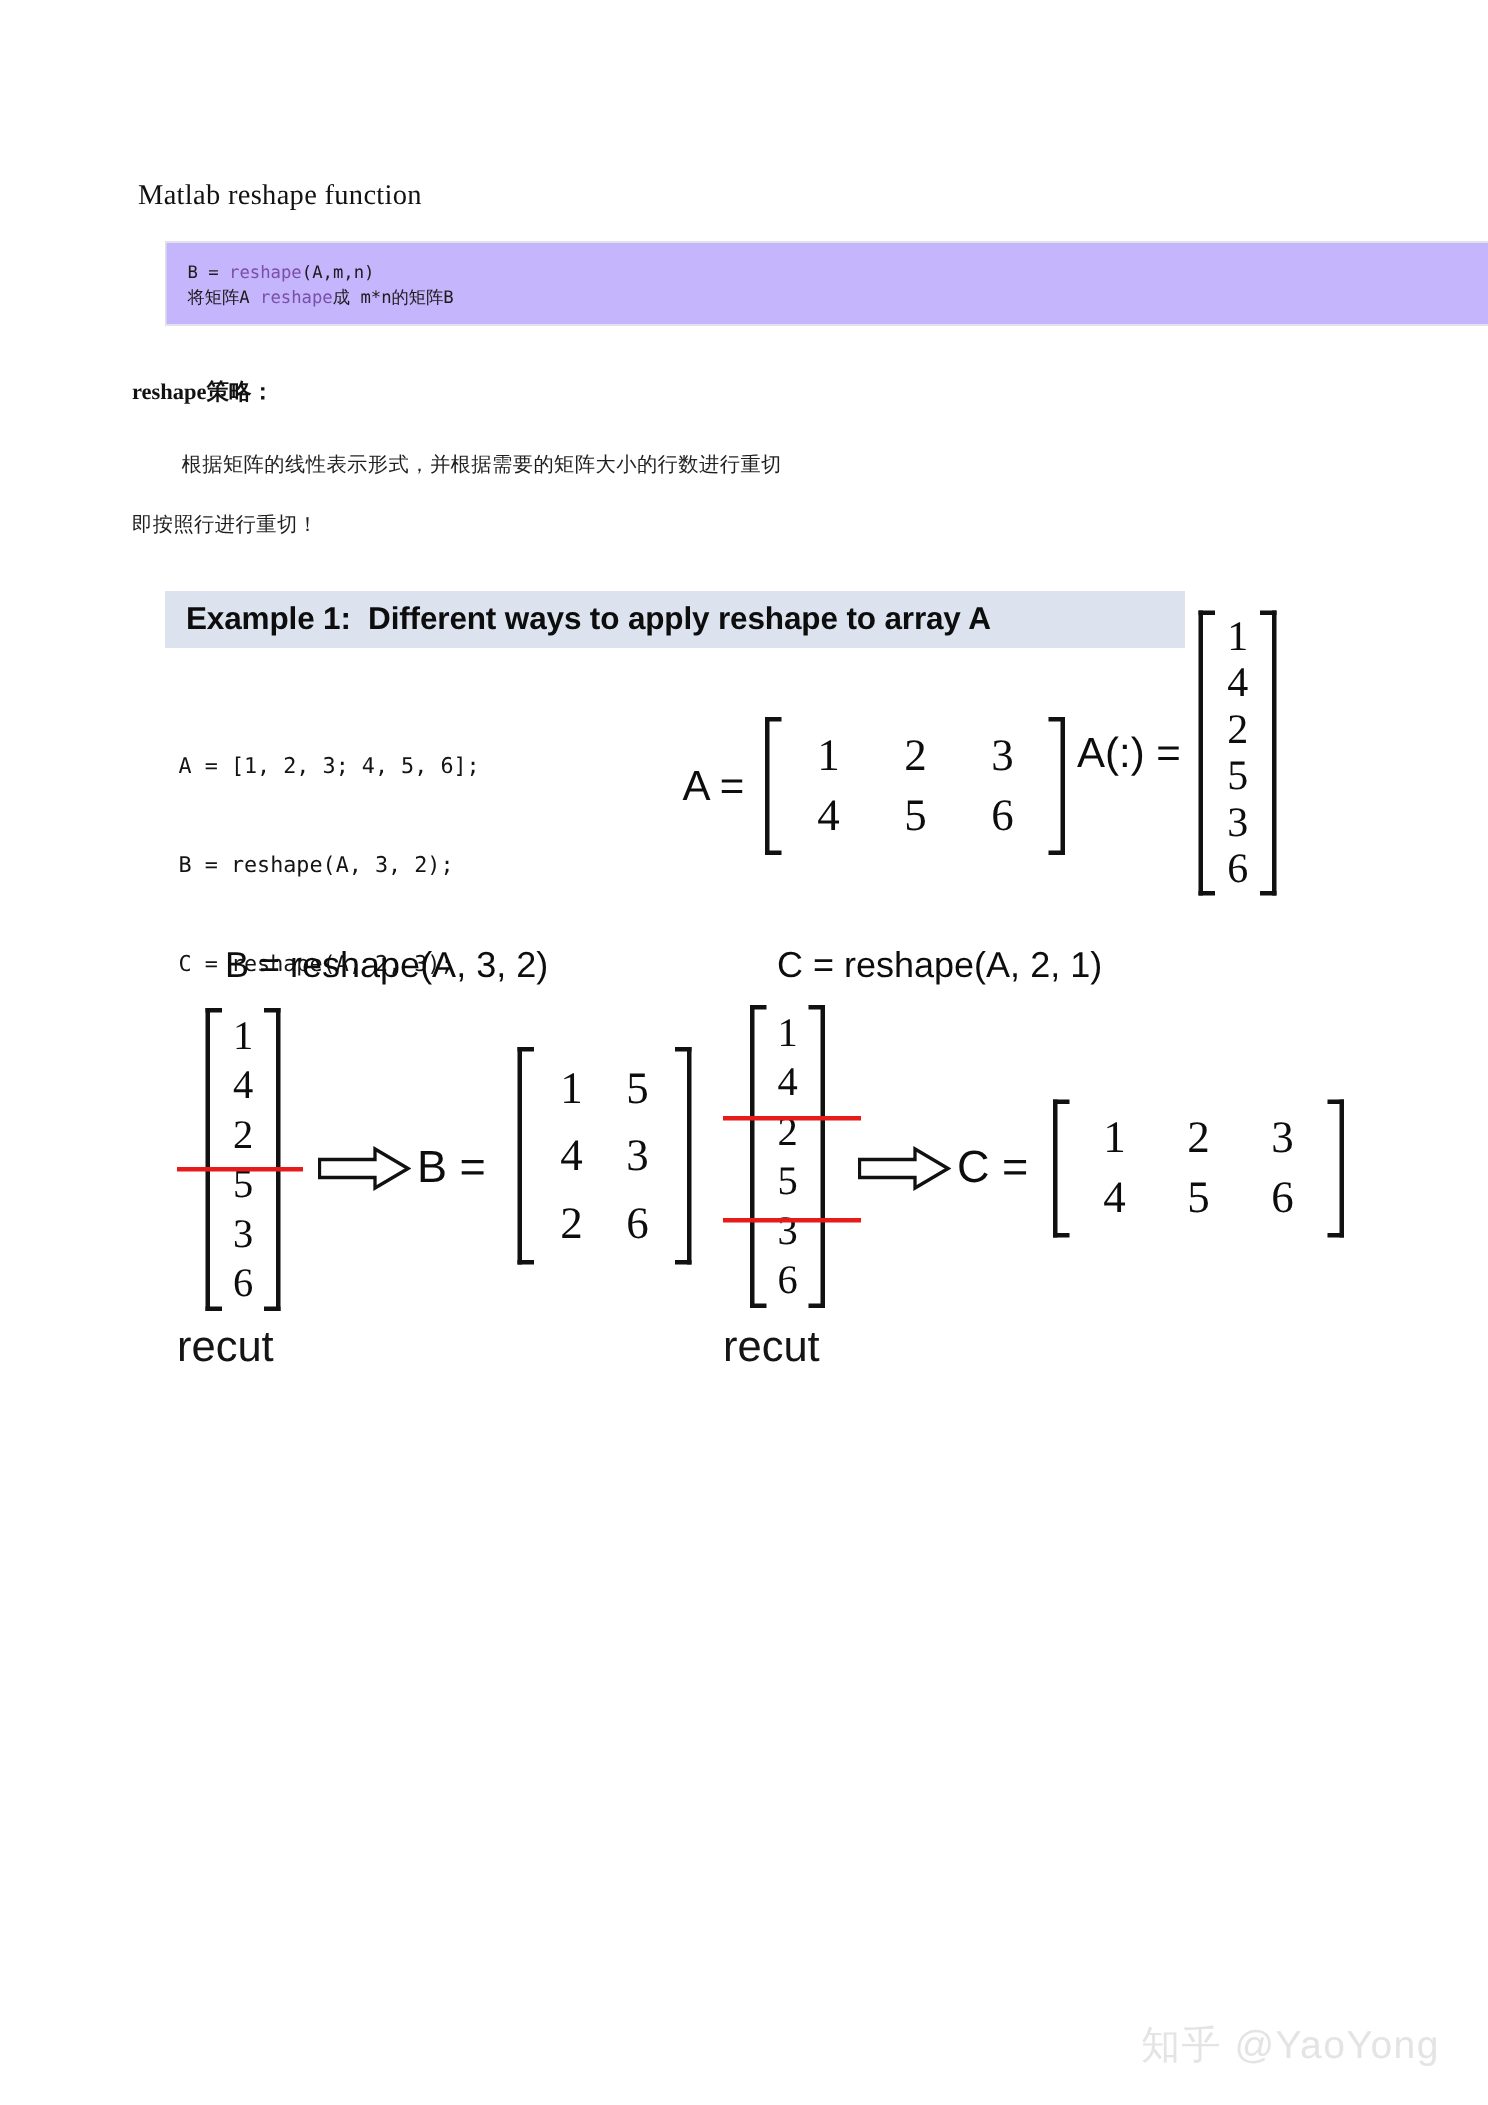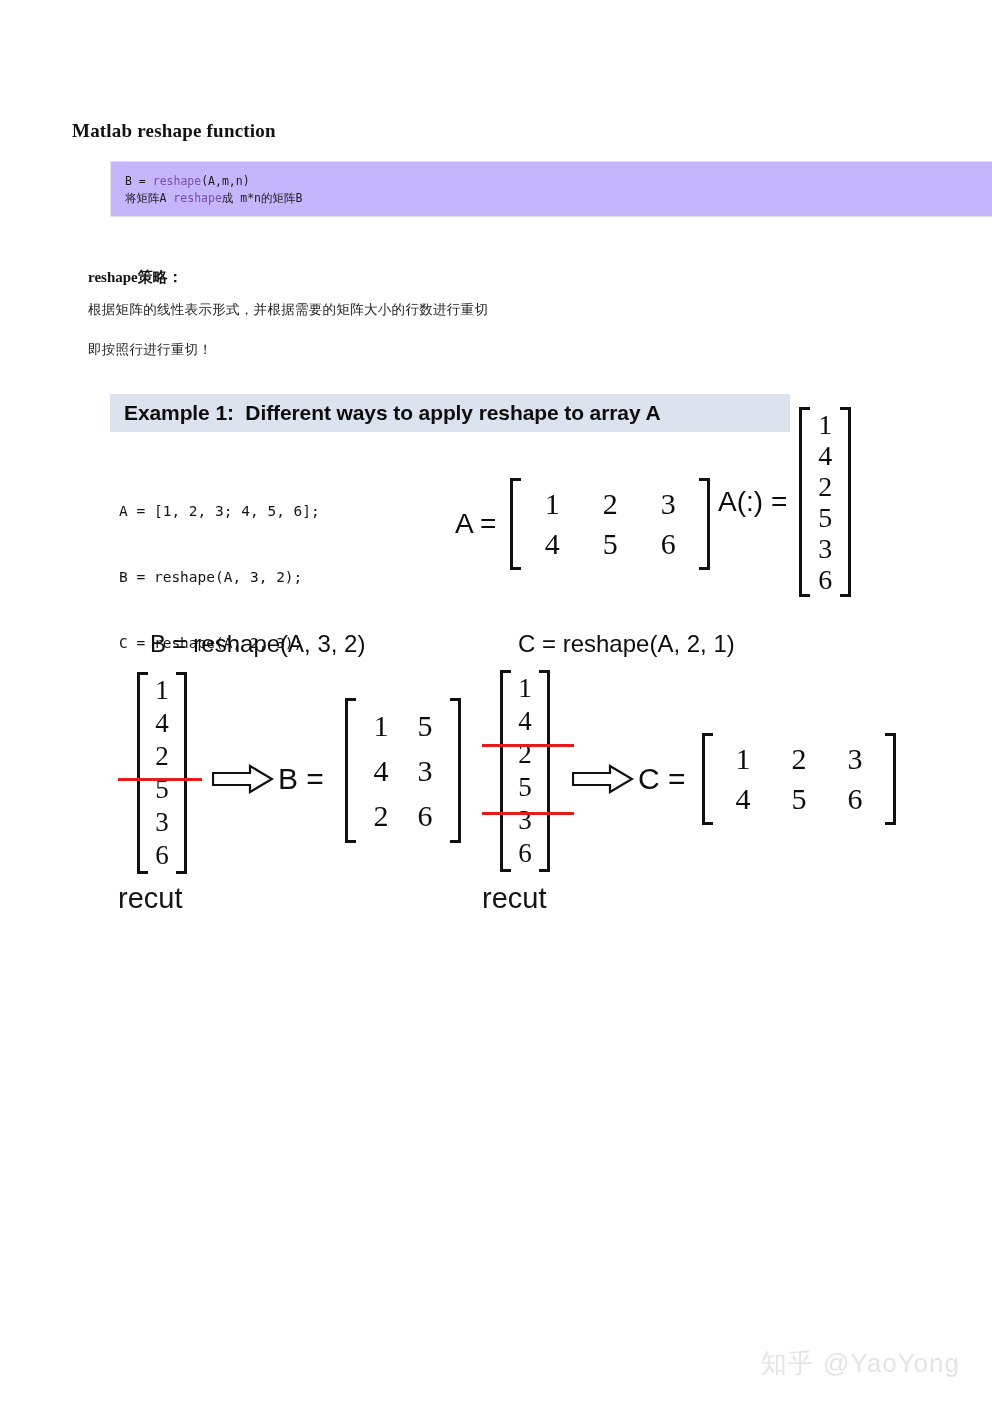--- a/index.html
+++ b/index.html
@@ -12,24 +12,24 @@
     height: 1403px;
     position: relative;
     font-family: "Liberation Sans", "DejaVu Sans", sans-serif;
     color: #1a1a1a;
     overflow: hidden;
   }
 
   
   .page-title {
     position: absolute;
-    left: 72px;
+    left: 92px;
     top: 120px;
     font-family: "Liberation Serif", "DejaVu Serif", serif;
-    font-weight: bold;
+    font-weight: normal;
     font-size: 19px;
     color: #121212;
     letter-spacing: .2px;
   }
 
   
   .codeblock {
     position: absolute;
     left: 110px;
     top: 161px;
@@ -51,30 +51,29 @@
 
   
   .sect-head {
     position: absolute;
     left: 88px;
     top: 252px;
     font-family: "Liberation Serif", "DejaVu Serif", serif;
     font-weight: bold;
     font-size: 15px;
     color: #121212;
-    margin-top: 16px;
   }
   .para {
     position: absolute;
     left: 88px;
     font-size: 13.5px;
     color: #1f1f1f;
     letter-spacing: .3px;
   }
-  .para-1 { top: 301px; }
+  .para-1 { top: 301px; margin-left: 33px; }
   .para-2 { top: 341px; }
 
   
   .banner {
     position: absolute;
     left: 110px;
     top: 394px;
     width: 680px;
     height: 38px;
     background: #dce3ee;

